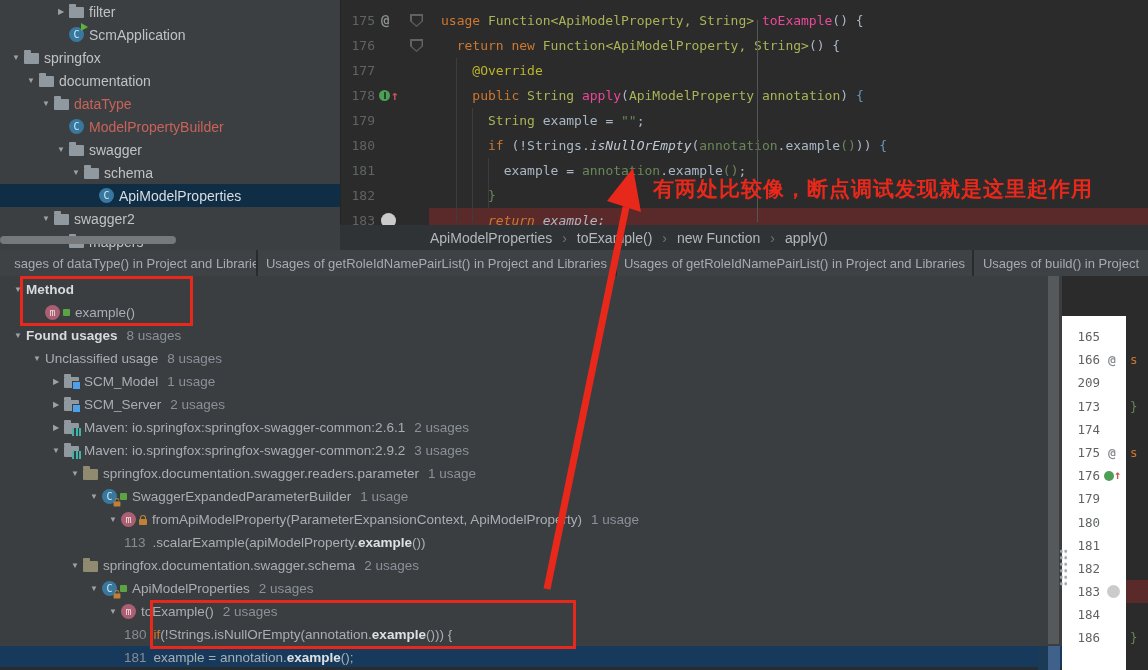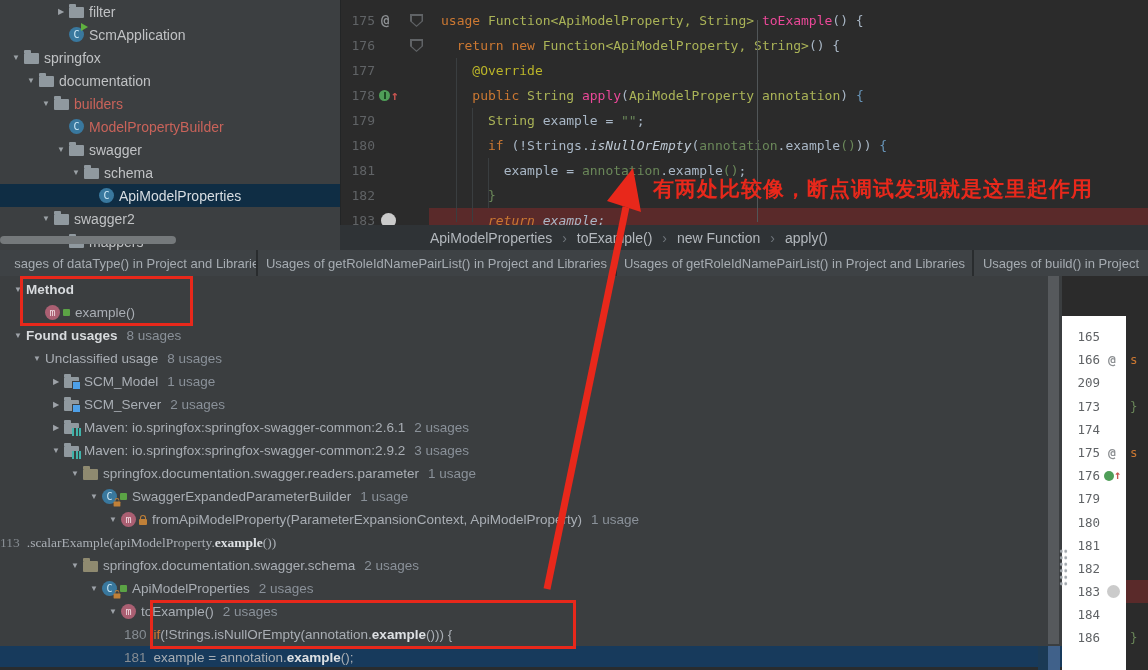--- a/index.html
+++ b/index.html
@@ -144,21 +144,21 @@
           <span class="tlabel">springfox</span>
         </div>
         <div class="trow" style="padding-left: 23px;">
           <span class="tarrow">▼</span>
           <span class="ic-f"></span>
           <span class="tlabel">documentation</span>
         </div>
         <div class="trow red" style="padding-left: 38px;">
           <span class="tarrow">▼</span>
           <span class="ic-f"></span>
-          <span class="tlabel">builders</span>
+          <span class="tlabel">dataType</span>
         </div>
         <div class="trow red" style="padding-left: 53px;">
           <span class="tspacer"></span>
           <span class="ic-c">C</span>
           <span class="tlabel">ModelPropertyBuilder</span>
         </div>
         <div class="trow" style="padding-left: 53px;">
           <span class="tarrow">▼</span>
           <span class="ic-f"></span>
           <span class="tlabel">swagger</span>
@@ -354,21 +354,21 @@
           <span class="ucount">1 usage</span>
         </div>
         <div class="urow" style="padding-left: 105px;">
           <span class="uarrow">▼</span>
           <span class="ic-m">m</span>
           <span class="ic-lock"></span>
           <span class="mgap"></span>
           <span class="ulabel">fromApiModelProperty(ParameterExpansionContext, ApiModelProperty)</span>
           <span class="ucount">1 usage</span>
         </div>
-        <div class="urow" style=" font-family: Liberation Serif, serif;">
+        <div class="urow" style="padding-left: 124px;">
           <span class="ulineno">113</span>
           <span>.scalarExample(apiModelProperty.</span>
           <span class="uc-em">example</span>
           <span>())</span>
         </div>
         <div class="urow" style="padding-left: 67px;">
           <span class="uarrow">▼</span>
           <span class="ic-f pkg"></span>
           <span class="mgap"></span>
           <span class="ulabel">springfox.documentation.swagger.schema</span>

